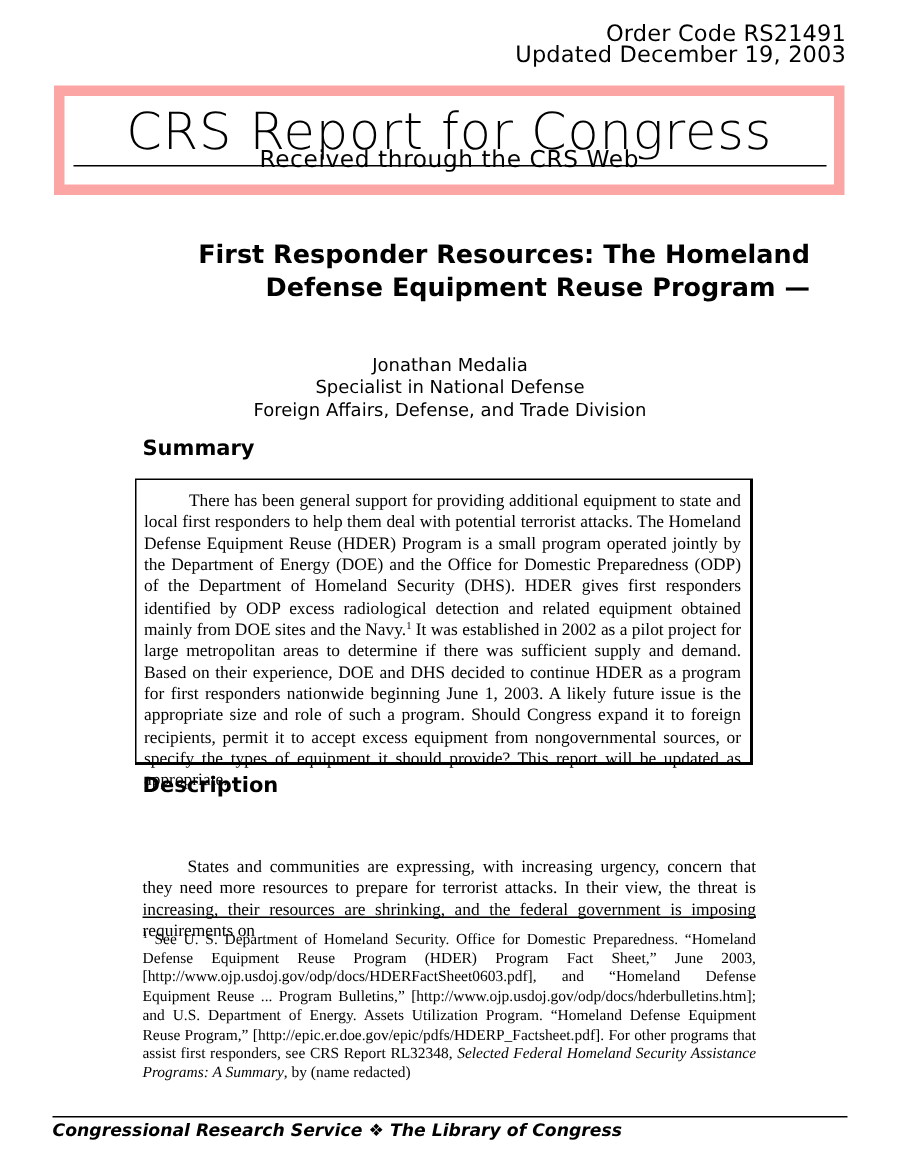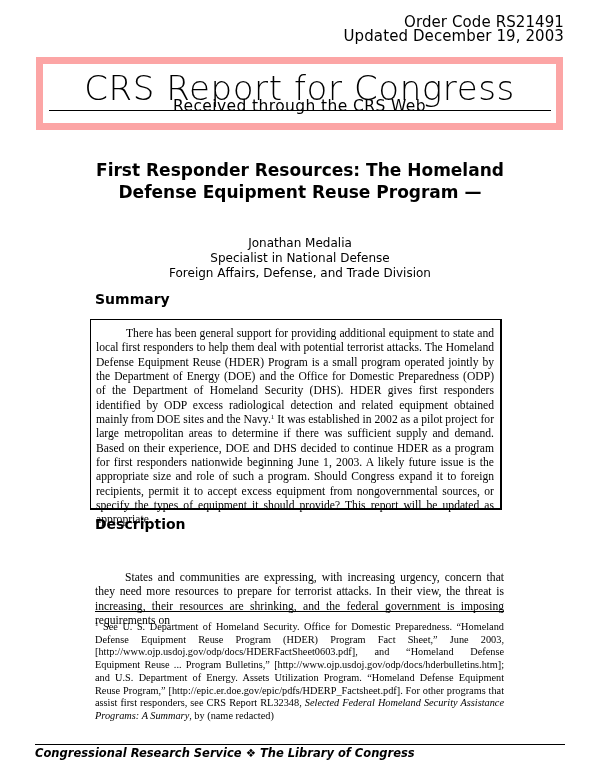--- a/index.html
+++ b/index.html
@@ -8,21 +8,21 @@
   .sans { font-family: "DejaVu Sans", "Liberation Sans", sans-serif; }
   .serif { font-family: "Liberation Serif", "DejaVu Serif", serif; }
 
   #order-block { right: 36px; top: 15px; text-align: right; font-size: 15px; line-height: 14px; letter-spacing: 0.1px; }
 
   #masthead { left: 36px; top: 57px; width: 527px; height: 73px; border: 7px solid #fca5a5; box-sizing: border-box; }
   #masthead-title { position: absolute; left: 0; right: 0; top: 4px; text-align: center; font-size: 34px; line-height: 40px; font-weight: 300; letter-spacing: 0.6px; }
   #masthead-rule { position: absolute; left: 6px; right: 5px; top: 46px; border-top: 1px solid #000; }
   #masthead-sub { position: absolute; left: 0; right: 0; top: 32px; text-align: center; font-size: 15.5px; line-height: 20px; letter-spacing: 0.4px; }
 
-  #report-title { left: 60px; width: 480px; top: 159px; text-align: center; font-weight: bold; font-size: 17px; line-height: 22px; }
+  #report-title { left: 60px; width: 480px; top: 159px; text-align: right; font-weight: bold; font-size: 17px; line-height: 22px; }
 
   #author-block { left: 60px; width: 480px; top: 236px; text-align: center; font-size: 12px; line-height: 15px; }
 
   .section-heading { font-weight: bold; font-size: 14px; line-height: 16px; }
   #summary-heading { left: 95px; top: 291px; }
   #description-heading { left: 95px; top: 516px; }
 
   #summary-box { left: 90px; top: 319px; width: 412px; height: 191px; border: 1px solid #000; border-width: 1px 2px 2px 1px; box-sizing: border-box; padding: 7px 6px 0 5px; }
   .para { font-size: 11.6px; line-height: 14.35px; text-align: justify; margin: 0; }
   .indent { text-indent: 30px; }

